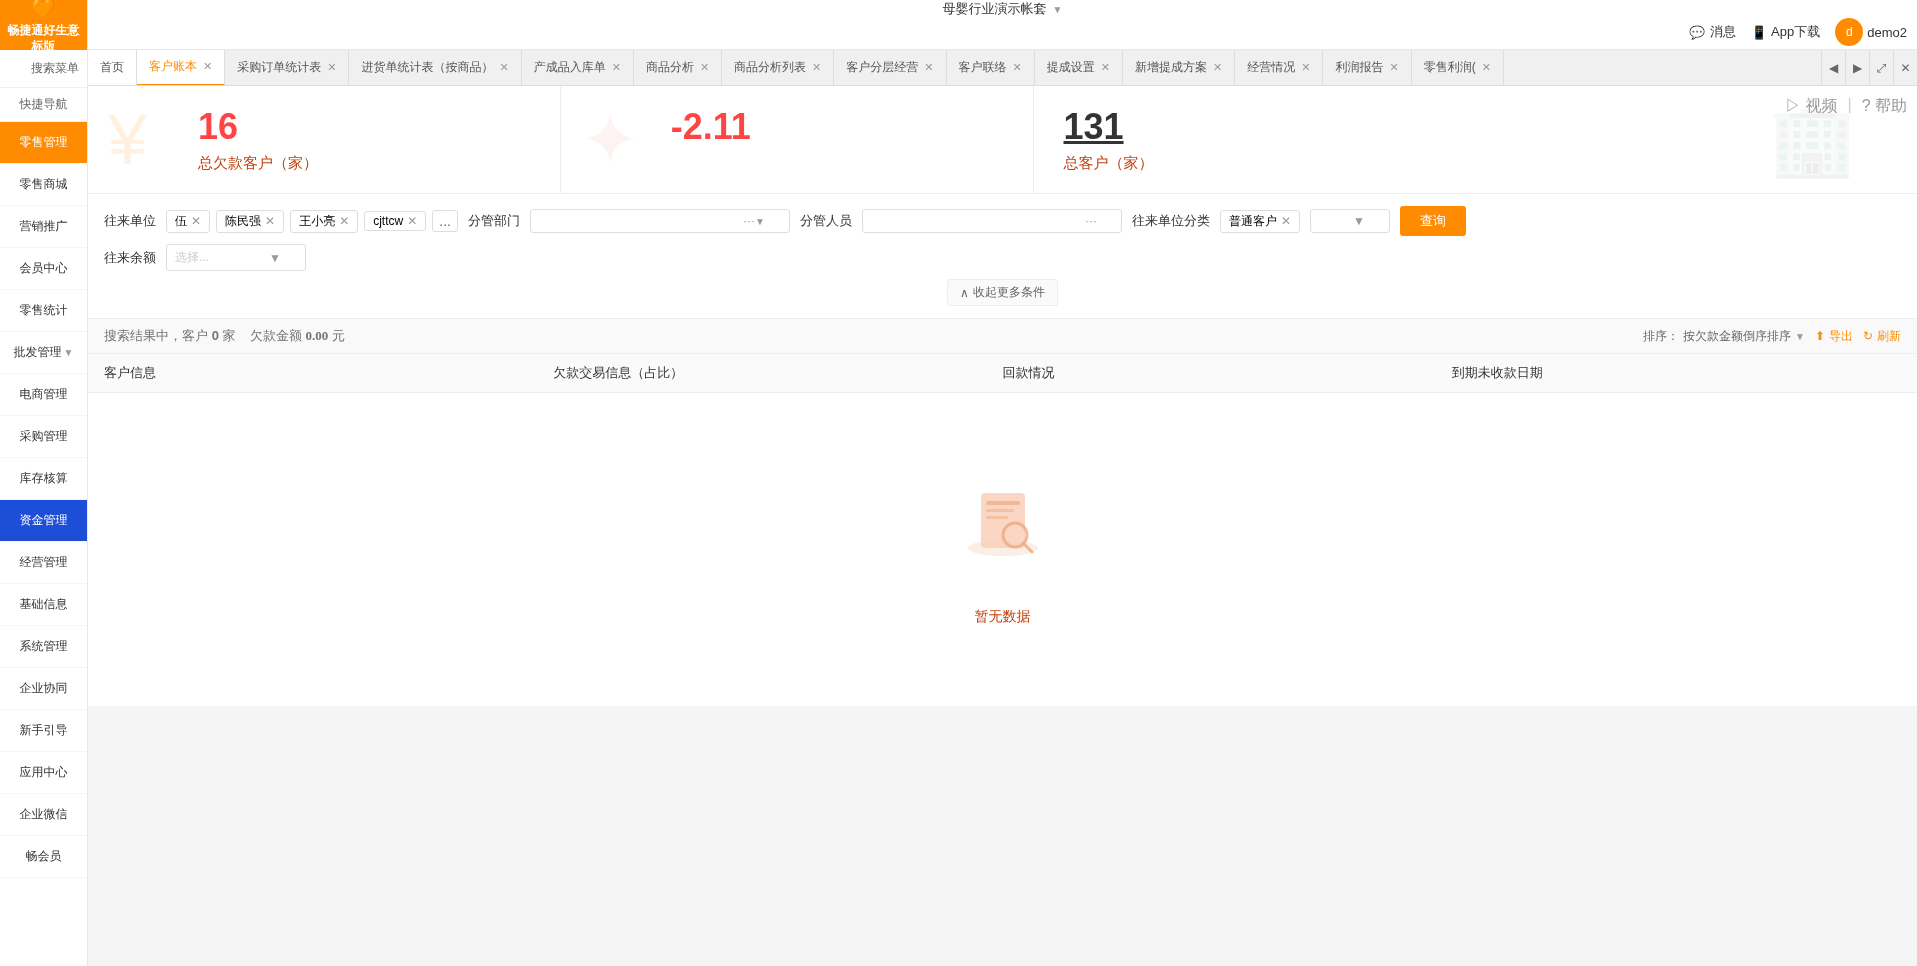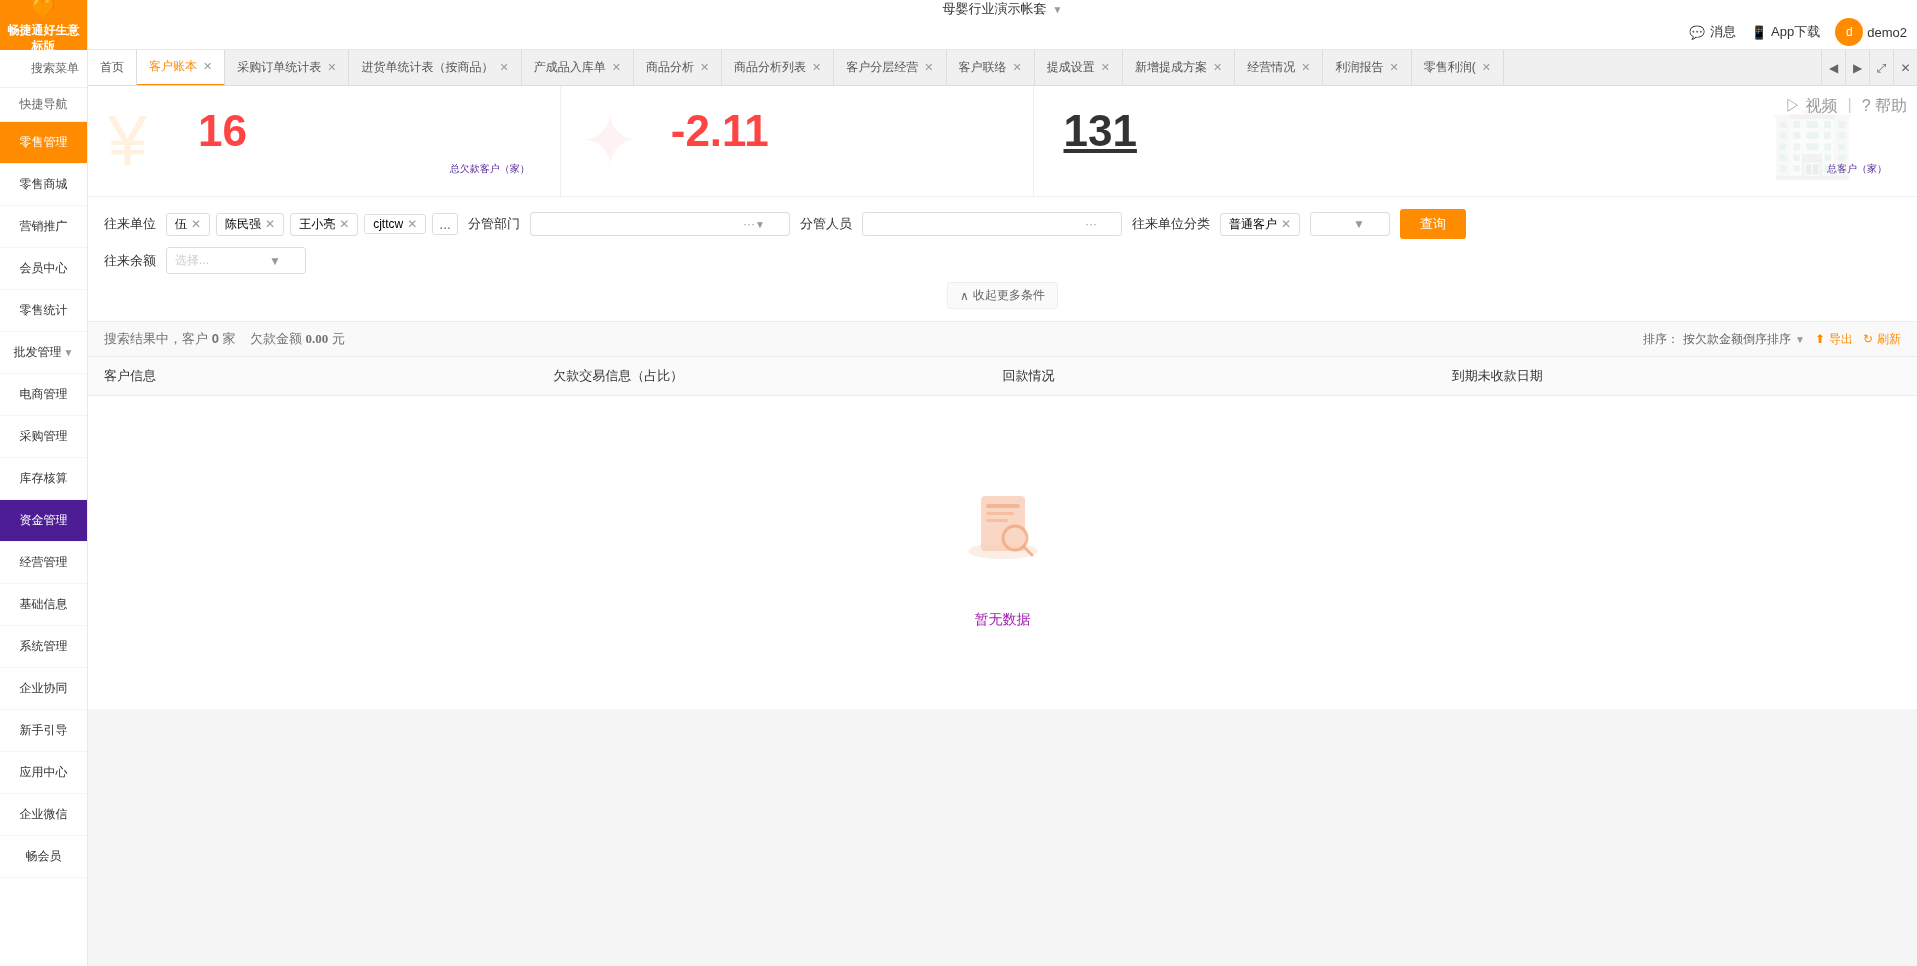--- a/index.html
+++ b/index.html
@@ -35,23 +35,23 @@
     .tabbar-arrows { margin-left: auto; display: flex; align-items: center; }
     .tabbar-arrow { width: 24px; height: 36px; display: flex; align-items: center; justify-content: center; cursor: pointer; background: #f0f0f0; border-left: 1px solid #ddd; font-size: 12px; color: #666; flex-shrink: 0; }
 
     
     .page-content { flex: 1; overflow-y: auto; background: #f5f5f5; }
 
     
     .stats-row { display: flex; background: #fff; border-bottom: 1px solid #eee; }
     .stat-card { flex: 1; padding: 20px 30px; position: relative; border-right: 1px solid #eee; }
     .stat-card:last-child { border-right: none; }
-    .stat-value { font-size: 44px; font-weight: bold; color: #333; }
+    .stat-value { font-size: 36px; font-weight: bold; color: #333; }
     .stat-value.red { color: #ff4444; }
-    .stat-label { font-size: 10px; color: #4c1d95; margin-top: 6px; text-align: right; }
+    .stat-label { font-size: 15px; color: #c2410c; margin-top: 6px; }
     .video-help { position: absolute; top: 10px; right: 10px; display: flex; gap: 10px; font-size: 16px; color: #999; }
     .video-help span { cursor: pointer; }
 
     
     .filters-section { background: #fff; padding: 12px 16px; border-bottom: 1px solid #eee; }
     .filter-row { display: flex; align-items: center; gap: 10px; margin-bottom: 8px; flex-wrap: wrap; }
     .filter-label { font-size: 13px; color: #333; white-space: nowrap; }
     .filter-tags { display: flex; gap: 6px; flex-wrap: wrap; align-items: center; }
     .filter-tag { background: #fff; border: 1px solid #ddd; border-radius: 3px; padding: 2px 8px; font-size: 12px; display: flex; align-items: center; gap: 4px; }
     .filter-tag .x { color: #999; cursor: pointer; }
@@ -70,21 +70,21 @@
     .results-actions { margin-left: auto; display: flex; align-items: center; gap: 10px; font-size: 12px; color: #666; }
     .sort-select { display: flex; align-items: center; gap: 4px; cursor: pointer; }
     .action-btn { display: flex; align-items: center; gap: 4px; cursor: pointer; color: #ff8c00; }
 
     
     .table-section { background: #fff; }
     .table-header { display: grid; grid-template-columns: 2fr 2fr 2fr 2fr; padding: 10px 16px; background: #fafafa; border-bottom: 1px solid #eee; }
     .table-header-cell { font-size: 13px; color: #333; font-weight: normal; }
     .table-empty { display: flex; flex-direction: column; align-items: center; justify-content: center; padding: 80px 20px; color: #999; }
     .empty-icon { font-size: 80px; color: #f5c5a3; margin-bottom: 16px; }
-    .empty-text { font-size: 14px; color: #a21caf; }
+    .empty-text { font-size: 14px; color: #c2410c; }
 
     
     .arr { font-size: 10px; color: #999; }
 
     .dropdown-dots { font-size: 14px; color: #666; cursor: pointer; padding: 2px 6px; border: 1px solid #ddd; border-radius: 3px; }
   </style>
 </head>
 <body>
 
 <div class="sidebar">
@@ -102,21 +102,21 @@
   <div class="sidebar-item">营销推广</div>
   <div class="sidebar-item">会员中心</div>
   <div class="sidebar-item">零售统计</div>
   <div class="sidebar-item has-arrow">
     <span>批发管理</span>
     <span class="arr">▼</span>
   </div>
   <div class="sidebar-item">电商管理</div>
   <div class="sidebar-item">采购管理</div>
   <div class="sidebar-item">库存核算</div>
-  <div class="sidebar-item" style="background:#4c1d95;color:#fff;">资金管理</div>
+  <div class="sidebar-item" style="background:#1d4ed8;color:#fff;">资金管理</div>
   <div class="sidebar-item">经营管理</div>
   <div class="sidebar-item">基础信息</div>
   <div class="sidebar-item">系统管理</div>
   <div class="sidebar-item">企业协同</div>
   <div class="sidebar-item">新手引导</div>
   <div class="sidebar-item">应用中心</div>
   <div class="sidebar-item">企业微信</div>
   <div class="sidebar-item">畅会员</div>
 </div>
 

